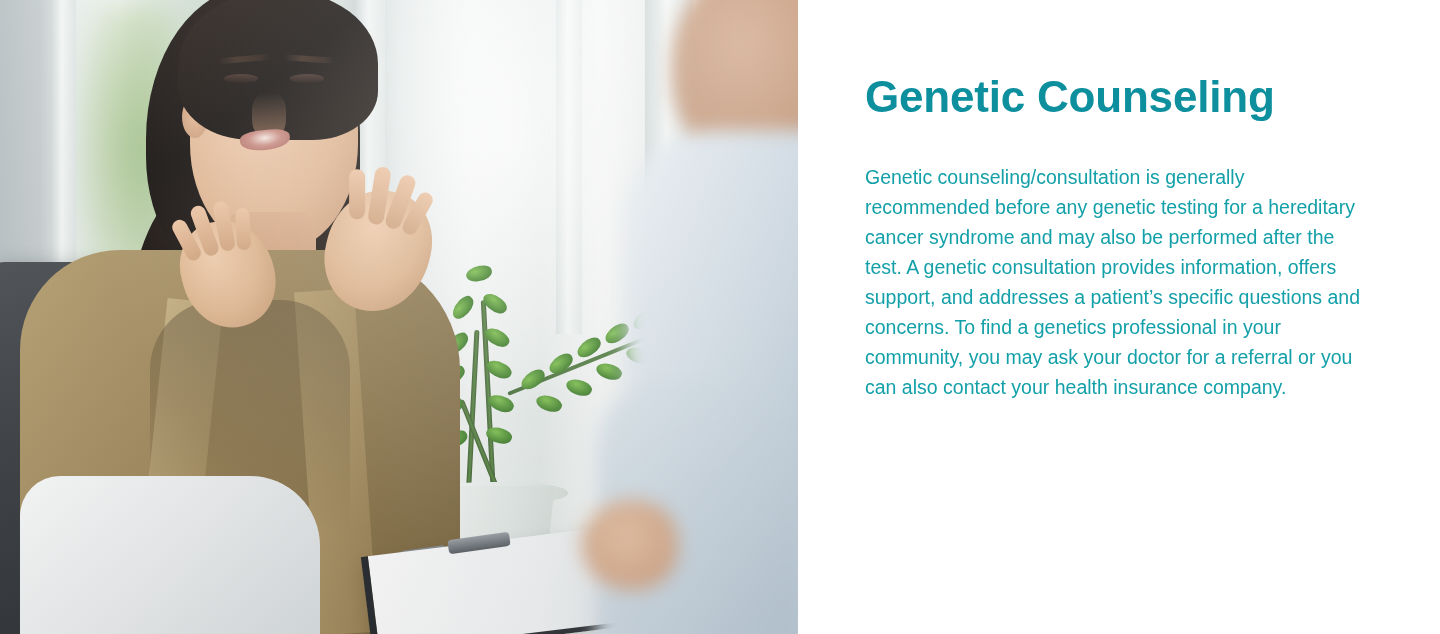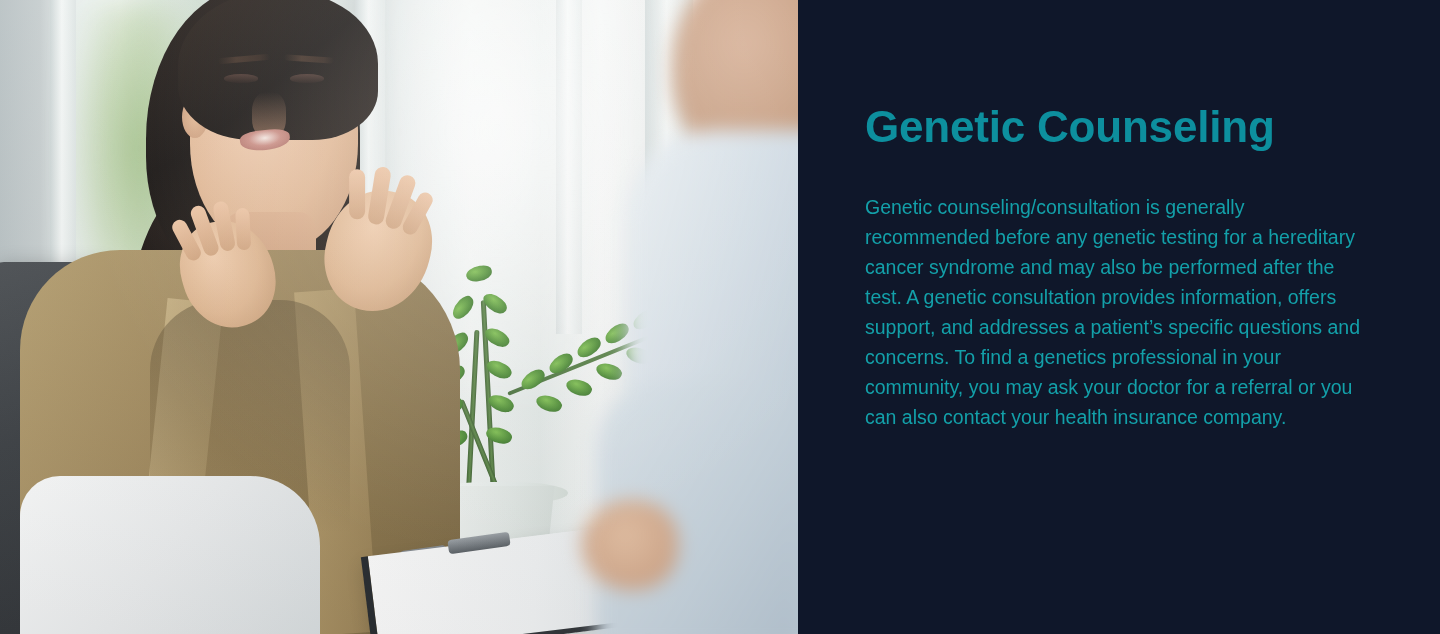--- a/index.html
+++ b/index.html
@@ -353,22 +353,22 @@
     position: absolute; inset: 0;
     background:
       radial-gradient(ellipse at 62% 18%, rgba(255,255,255,.22) 0%, rgba(255,255,255,0) 60%),
       linear-gradient(180deg, rgba(255,255,255,.06) 0%, rgba(0,0,0,.05) 100%);
     pointer-events: none;
   }
 
   
   .text-pane {
     flex: 1 1 auto;
-    background: #0f172a;
-    padding: 104px 75px 0 67px;
+    background: #ffffff;
+    padding: 74px 75px 0 67px;
     box-sizing: border-box;
   }
   .headline {
     margin: 0;
     font-size: 44px;
     font-weight: bold;
     line-height: 1.05;
     letter-spacing: -0.2px;
     color: #0d8f9e;
   }

